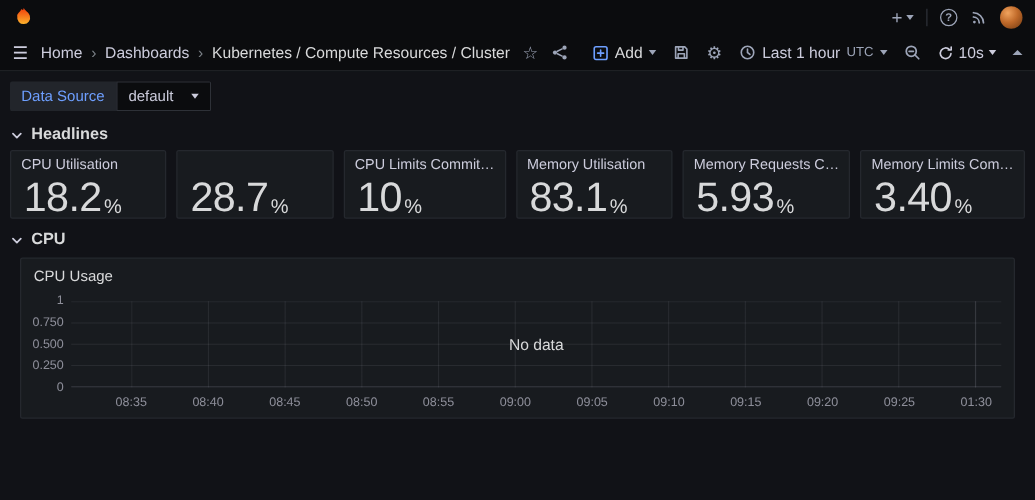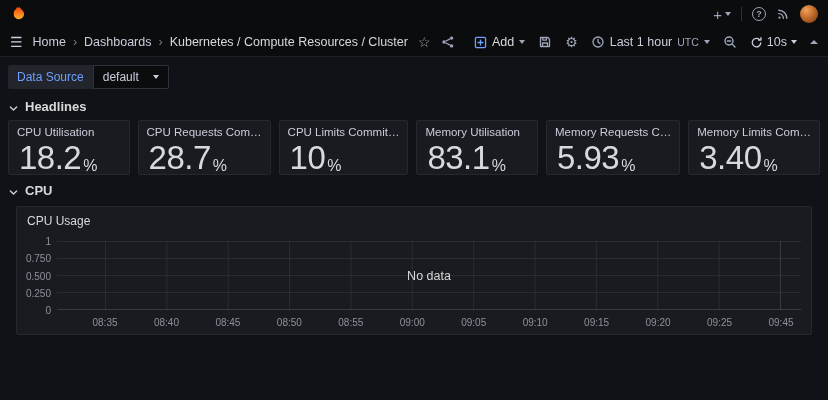--- a/index.html
+++ b/index.html
@@ -213,21 +213,20 @@
 
 <div class="stats">
   <section class="panel stat">
     <div class="stat-title">CPU Utilisation</div>
     <div class="stat-value">
       <span class="stat-num">18.2</span>
         <span class="stat-unit">%</span>
     </div>
   </section>
   <section class="panel stat">
-    <div class="stat-title">CPU Requests Com…</div>
     <div class="stat-value">
       <span class="stat-num">28.7</span>
         <span class="stat-unit">%</span>
     </div>
   </section>
   <section class="panel stat">
     <div class="stat-title">CPU Limits Commit…</div>
     <div class="stat-value">
       <span class="stat-num">10</span>
         <span class="stat-unit">%</span>
@@ -285,16 +284,16 @@
       <span class="xtick" style="left:9.091%">08:40</span>
       <span class="xtick" style="left:18.182%">08:45</span>
       <span class="xtick" style="left:27.273%">08:50</span>
       <span class="xtick" style="left:36.364%">08:55</span>
       <span class="xtick" style="left:45.455%">09:00</span>
       <span class="xtick" style="left:54.545%">09:05</span>
       <span class="xtick" style="left:63.636%">09:10</span>
       <span class="xtick" style="left:72.727%">09:15</span>
       <span class="xtick" style="left:81.818%">09:20</span>
       <span class="xtick" style="left:90.909%">09:25</span>
-      <span class="xtick" style="left:100%">09:45</span>
+      <span class="xtick" style="left:100%">01:30</span>
     </div>
   </div>
 </section>
 
 </body></html>

